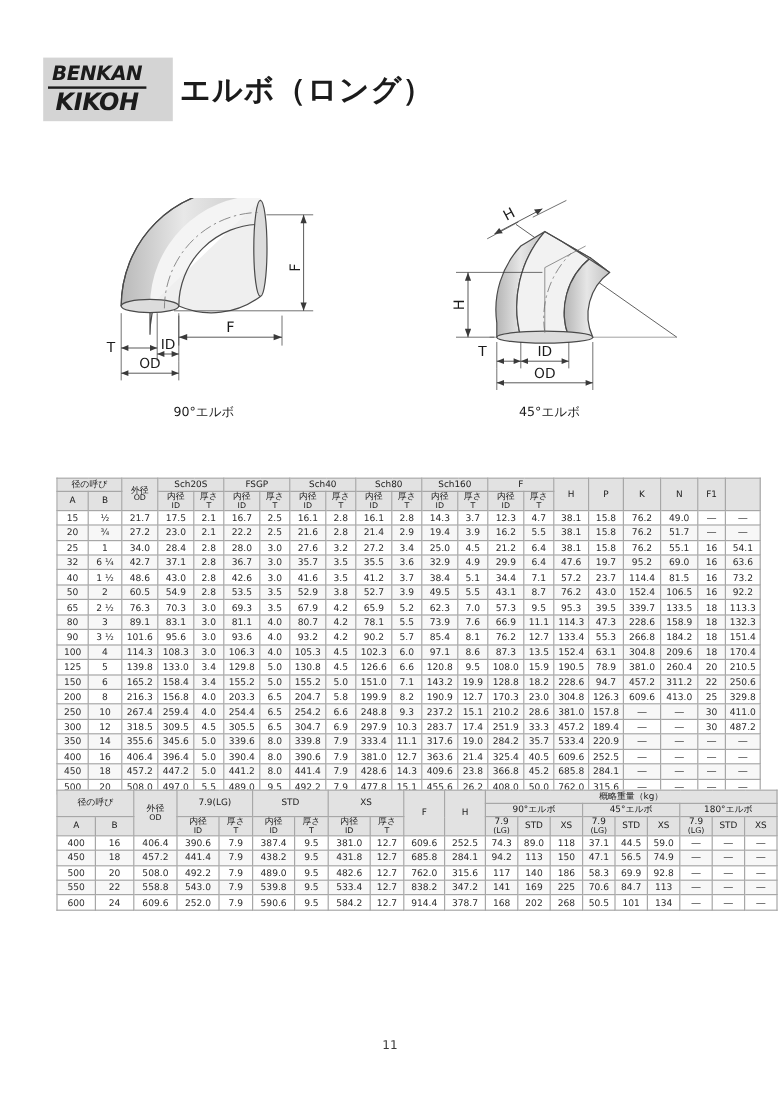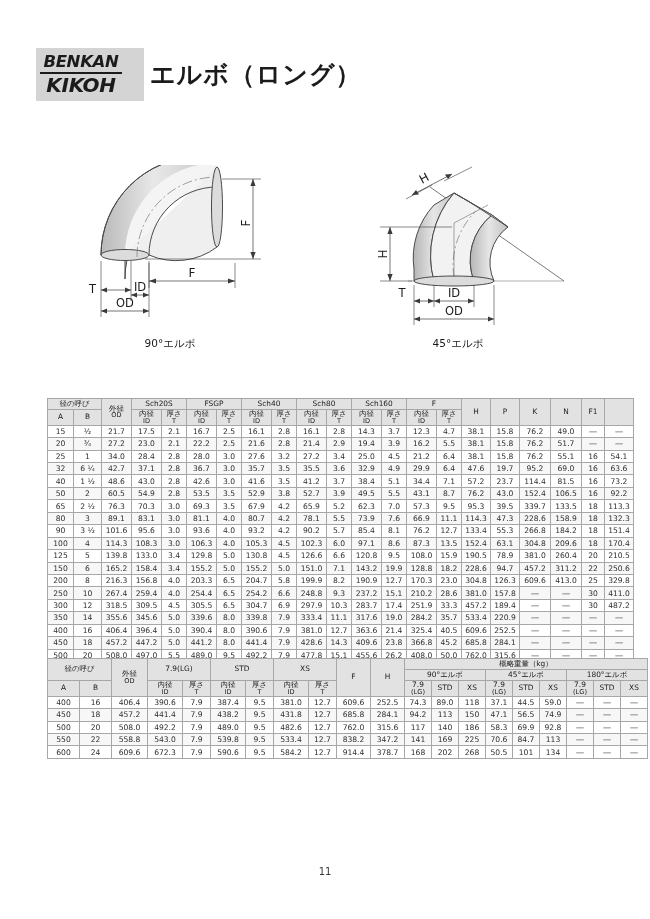--- a/index.html
+++ b/index.html
@@ -919,21 +919,21 @@
           <td>84.7</td>
           <td>113</td>
           <td class="dash">―</td>
           <td class="dash">―</td>
           <td class="dash">―</td>
         </tr>
         <tr>
           <td>600</td>
           <td>24</td>
           <td>609.6</td>
-          <td>672.3</td>
+          <td>252.0</td>
           <td>7.9</td>
           <td>590.6</td>
           <td>9.5</td>
           <td>584.2</td>
           <td>12.7</td>
           <td>914.4</td>
           <td>378.7</td>
           <td>168</td>
           <td>202</td>
           <td>268</td>

